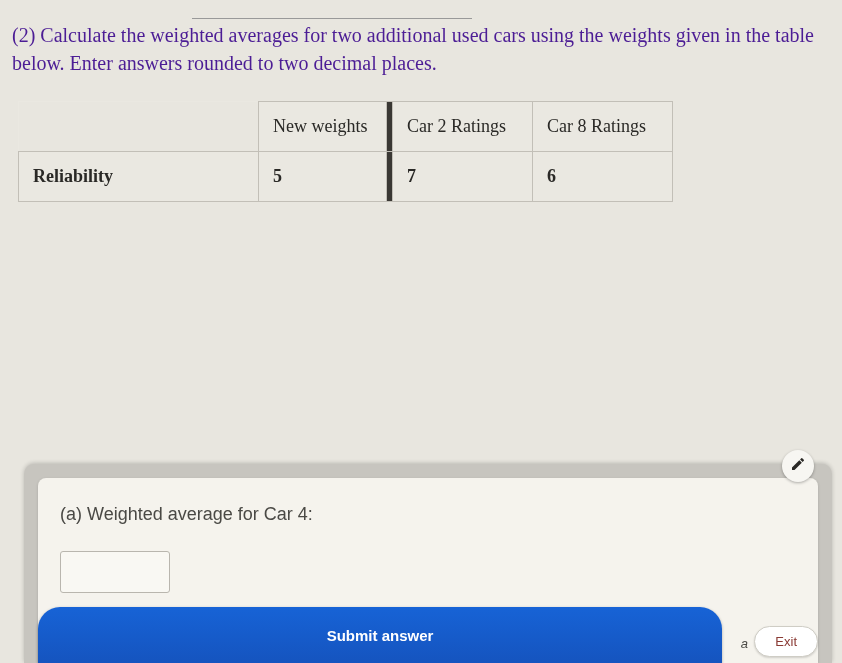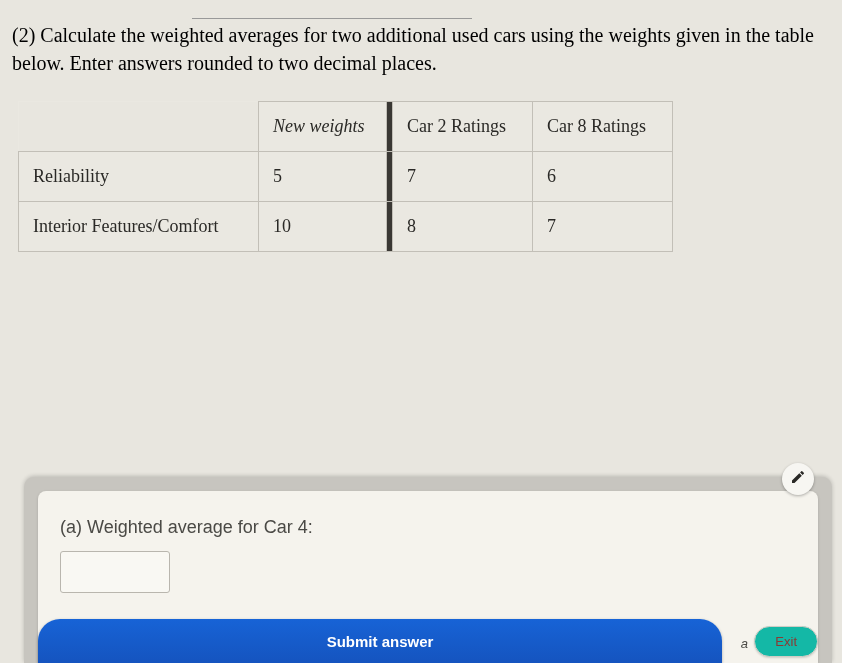--- a/index.html
+++ b/index.html
@@ -23,44 +23,44 @@
     }
     .thin-line {
       height: 1px;
       background: #999;
       margin: 0 0 2px 180px;
       width: 280px;
     }
     .question-text {
       font-size: 20px;
       line-height: 1.4;
-      color: #000000;
+      color: #4c1d95;
       margin-bottom: 24px;
       font-family: Georgia, serif;
     }
     table.data-table {
       border-collapse: collapse;
       margin: 0 0 0 6px;
       background: #eae8e1;
     }
     table.data-table th,
     table.data-table td {
       border: 1px solid #c2bfb7;
       padding: 14px 16px 14px 14px;
       text-align: left;
       font-size: 18px;
       color: #2a2926;
-      font-weight: normal;
+      font-weight: bold;
       font-family: Georgia, serif;
     }
     table.data-table th {
       font-weight: normal;
     }
     .col-blank { width: 240px; }
-    .col-w { width: 128px; font-style: italic; }
+    .col-w { width: 128px; }
     .col-r { width: 140px; }
     .sep-col {
       width: 6px;
       padding: 0 !important;
       background: #3a3834;
       border: 1px solid #3a3834;
     }
     .top-left-empty {
       border-top: 1px solid transparent !important;
       border-left: 1px solid transparent !important;
@@ -95,55 +95,55 @@
       background: #f5f3ed;
       border-radius: 8px 8px 0 0;
       padding: 26px 22px 70px 22px;
       min-height: 170px;
       box-shadow: 0 1px 3px rgba(0,0,0,0.15);
     }
     .sub-label {
       font-family: Arial, Helvetica, sans-serif;
       font-size: 18px;
       color: #4a4945;
-      margin-bottom: 13px;
+      margin-bottom: 26px;
     }
     .answer-input {
       width: 110px;
       height: 42px;
       border: 1px solid #b9b6ae;
       background: #f9f8f3;
       border-radius: 3px;
       font-size: 16px;
       padding: 6px 8px;
       font-family: Arial, sans-serif;
     }
     .submit-bar {
       position: absolute;
       left: 14px;
       right: 110px;
       bottom: 0;
-      height: 44px;
+      height: 56px;
       background: linear-gradient(#1763d6, #1554bf);
       border-radius: 22px 22px 0 0;
       display: flex;
       align-items: center;
       justify-content: center;
       color: #fff;
       font-family: Arial, Helvetica, sans-serif;
       font-size: 15px;
       font-weight: bold;
       box-shadow: 0 1px 3px rgba(0,0,0,0.3);
       cursor: pointer;
     }
     .exit-pill {
       position: absolute;
       right: 14px;
       bottom: 6px;
-      background: #14b8a6;
+      background: #ffffff;
       border: 1px solid #cfcdc5;
       border-radius: 18px;
       padding: 7px 20px;
       font-family: Arial, sans-serif;
       font-size: 13px;
       color: #8a3a34;
       box-shadow: 0 1px 2px rgba(0,0,0,0.15);
       cursor: pointer;
       text-align: right;
     }
@@ -177,27 +177,20 @@
       <th class="col-r">Car 2 Ratings</th>
       <th class="col-r">Car 8 Ratings</th>
     </tr>
     <tr>
       <td>Reliability</td>
       <td>5</td>
       <td class="sep-col"></td>
       <td>7</td>
       <td>6</td>
     </tr>
-    <tr>
-      <td>Interior Features/Comfort</td>
-      <td>10</td>
-      <td class="sep-col"></td>
-      <td>8</td>
-      <td>7</td>
-    </tr>
   </tbody>
     </table>
 
   <div class="answer-panel">
     <div class="edit-badge">
       <span>
         <svg viewBox="0 0 24 24" fill="#2a2926">
             <path d="M3 17.25V21h3.75l11-11-3.75-3.75-11 11zM20.7 7.04a1 1 0 0 0 0-1.41l-2.34-2.34a1 1 0 0 0-1.41 0l-1.83 1.83 3.75 3.75 1.83-1.83z"></path>
           </svg>
       </span>

